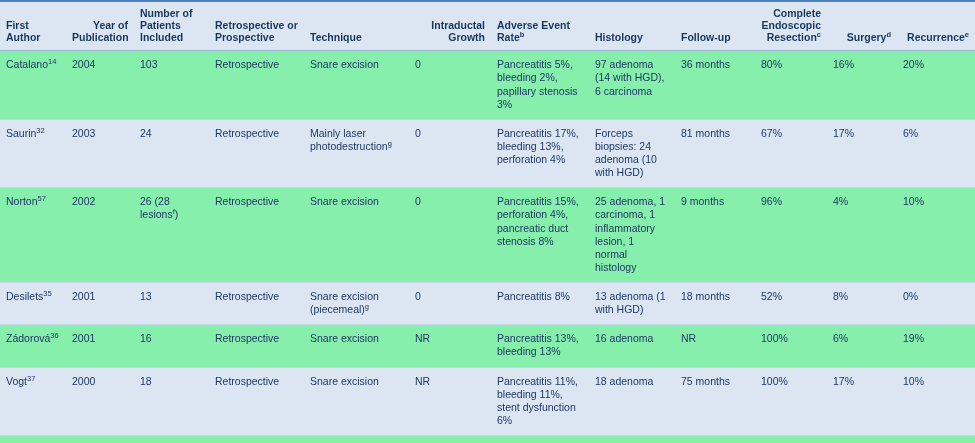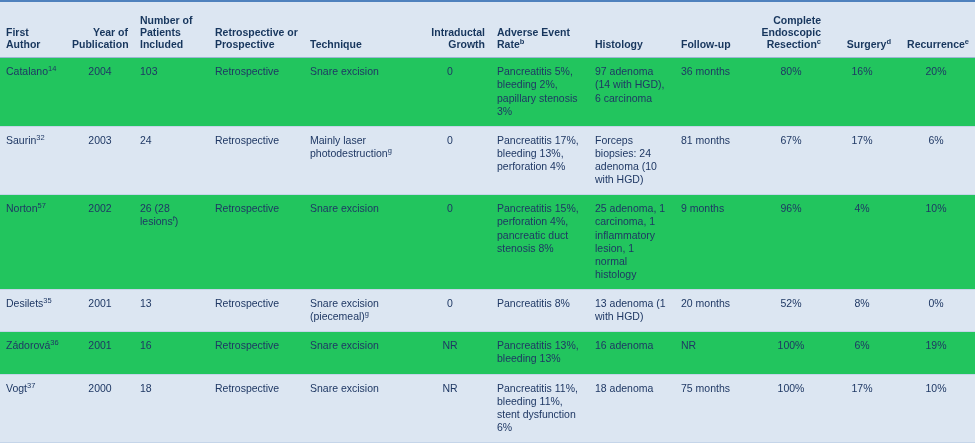--- a/index.html
+++ b/index.html
@@ -19,37 +19,37 @@
     border-collapse: collapse;
     table-layout: fixed;
   }
   table.tbl thead th {
     background: #dce6f2;
     color: #17365d;
     font-size: 10.5px;
     font-weight: bold;
     text-align: left;
     vertical-align: bottom;
-    padding: 13px 6px 7px 6px;
+    padding: 6px 6px 7px 6px;
     line-height: 1.12;
     border-top: 2px solid #4f81bd;
     border-bottom: 1px solid #9cb6d4;
   }
   table.tbl thead th.num { text-align: right; }
   table.tbl tbody td {
     font-size: 10.5px;
     color: #1f3864;
     vertical-align: top;
     padding: 7px 6px 8px 6px;
     line-height: 1.25;
     border-bottom: 1px solid #c5d5e9;
   }
   table.tbl tbody tr.alt td { background: #dce6f2; }
-  table.tbl tbody tr.plain td { background: #22c55e; }
-  table.tbl tbody td.num { text-align: center; }
+  table.tbl tbody tr.plain td { background: #86efac; }
+  table.tbl tbody td.num { }
   sup { font-size: 7.5px; line-height: 0; vertical-align: super; }
   
   col.c0 { width: 66px; }
   col.c1 { width: 68px; }
   col.c2 { width: 75px; }
   col.c3 { width: 95px; }
   col.c4 { width: 105px; }
   col.c5 { width: 82px; }
   col.c6 { width: 98px; }
   col.c7 { width: 86px; }
@@ -143,21 +143,21 @@
 
       <tr class="alt">
         <td><span>Desilets</span><sup>35</sup></td>
         <td class="num">2001</td>
         <td>13</td>
         <td>Retrospective</td>
         <td><span>Snare excision (piecemeal)</span><sup>g</sup></td>
         <td class="num">0</td>
         <td>Pancreatitis 8%</td>
         <td>13 adenoma (1 with HGD)</td>
-        <td>20 months</td>
+        <td>18 months</td>
         <td class="num">52%</td>
         <td class="num">8%</td>
         <td class="num">0%</td>
       </tr>
 
       <tr class="plain">
         <td><span>Zádorová</span><sup>36</sup></td>
         <td class="num">2001</td>
         <td>16</td>
         <td>Retrospective</td>

